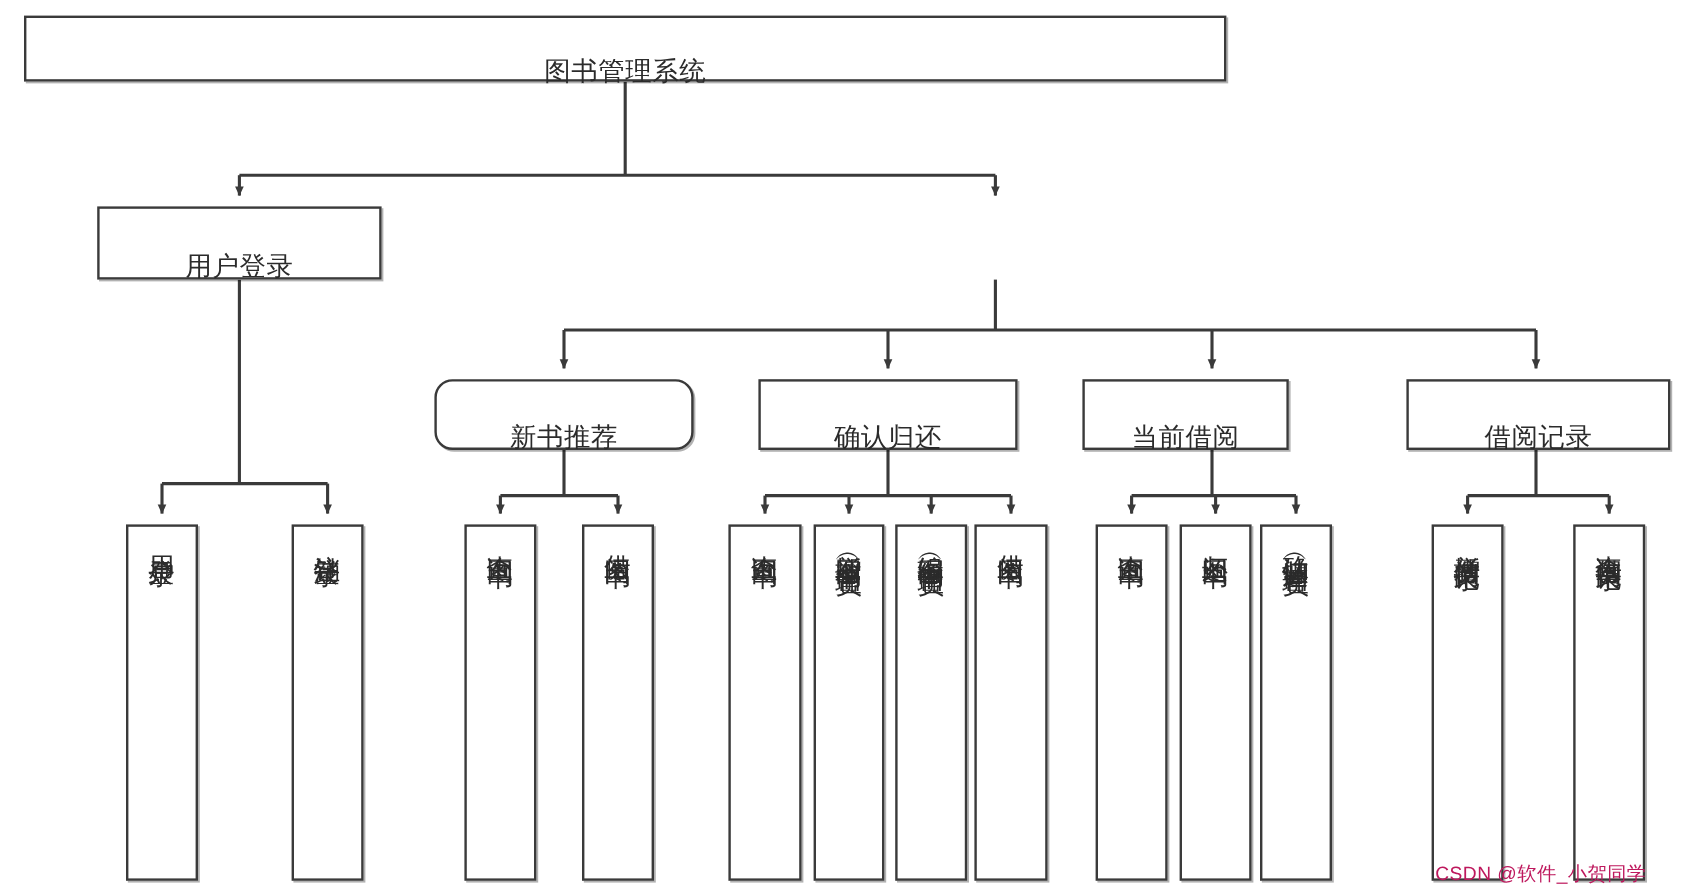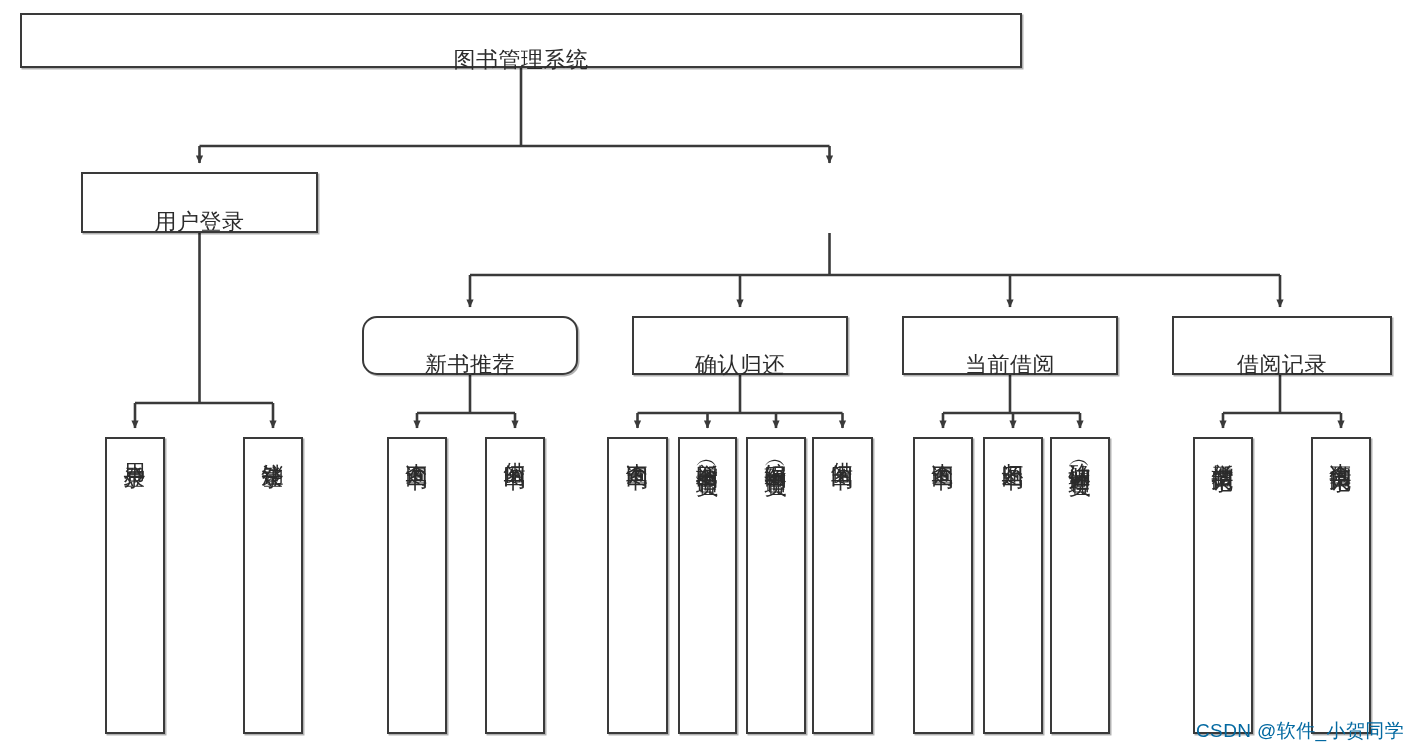--- a/index.html
+++ b/index.html
@@ -62,22 +62,22 @@
   .node.v .lbl {
     writing-mode: vertical-rl;
     text-orientation: upright;
     font-size: 22px;
     line-height: 1.05;
     letter-spacing: 2px;
     white-space: nowrap;
   }
   .watermark {
     position: absolute;
-    color: #0369a1;
-    font-size: 19px;
+    color: #be185d;
+    font-size: 16px;
     white-space: nowrap;
     z-index: 3;
     letter-spacing: 0.4px;
   }
 </style>
 </head>
 <body>
 
 <div id="canvas">
 
@@ -131,21 +131,21 @@
   <div class="node h" style="left: 81px; top: 172px; width: 237px; height: 61px;">
     <span class="lbl">用户登录</span>
   </div>
 
   <div class="node h" style="left: 362px; top: 316px; width: 216px; height: 59px; border-radius: 15px;">
     <span class="lbl">新书推荐</span>
   </div>
   <div class="node h" style="left: 632px; top: 316px; width: 216px; height: 59px;">
     <span class="lbl">确认归还</span>
   </div>
-  <div class="node h" style="left: 902px; top: 316px; width: 216px; height: 59px;">
+  <div class="node h" style="left: 902px; top: 316px; width: 172px; height: 59px;">
     <span class="lbl">当前借阅</span>
   </div>
   <div class="node h" style="left: 1172px; top: 316px; width: 220px; height: 59px;">
     <span class="lbl">借阅记录</span>
   </div>
 
   <div class="node v" style="left: 105px; top: 437px; width: 60px; height: 297px;">
     <span class="lbl">用户登录</span>
   </div>
   <div class="node v" style="left: 243px; top: 437px; width: 60px; height: 297px;">

